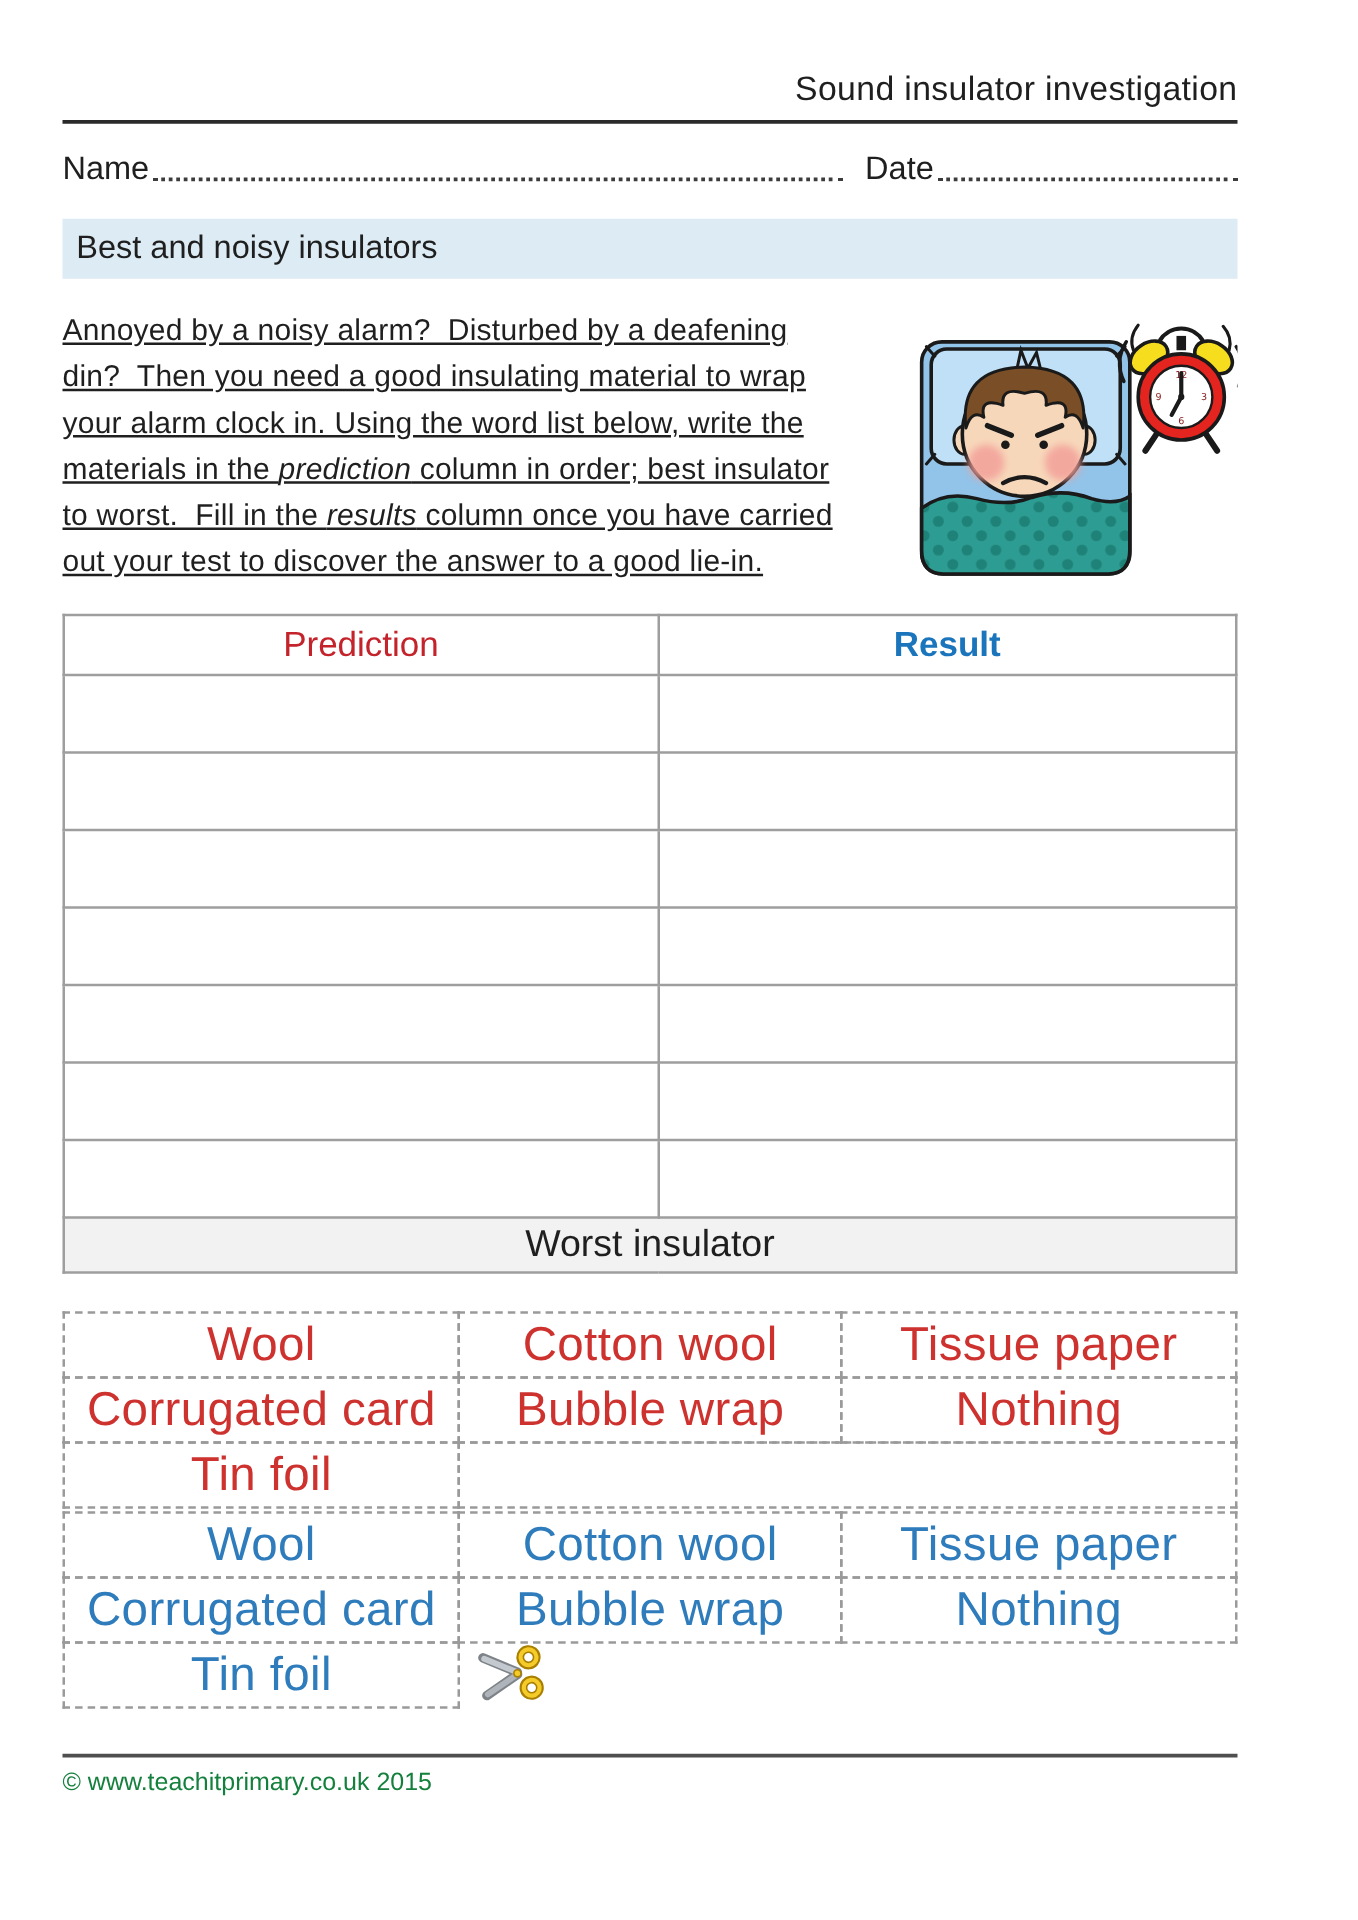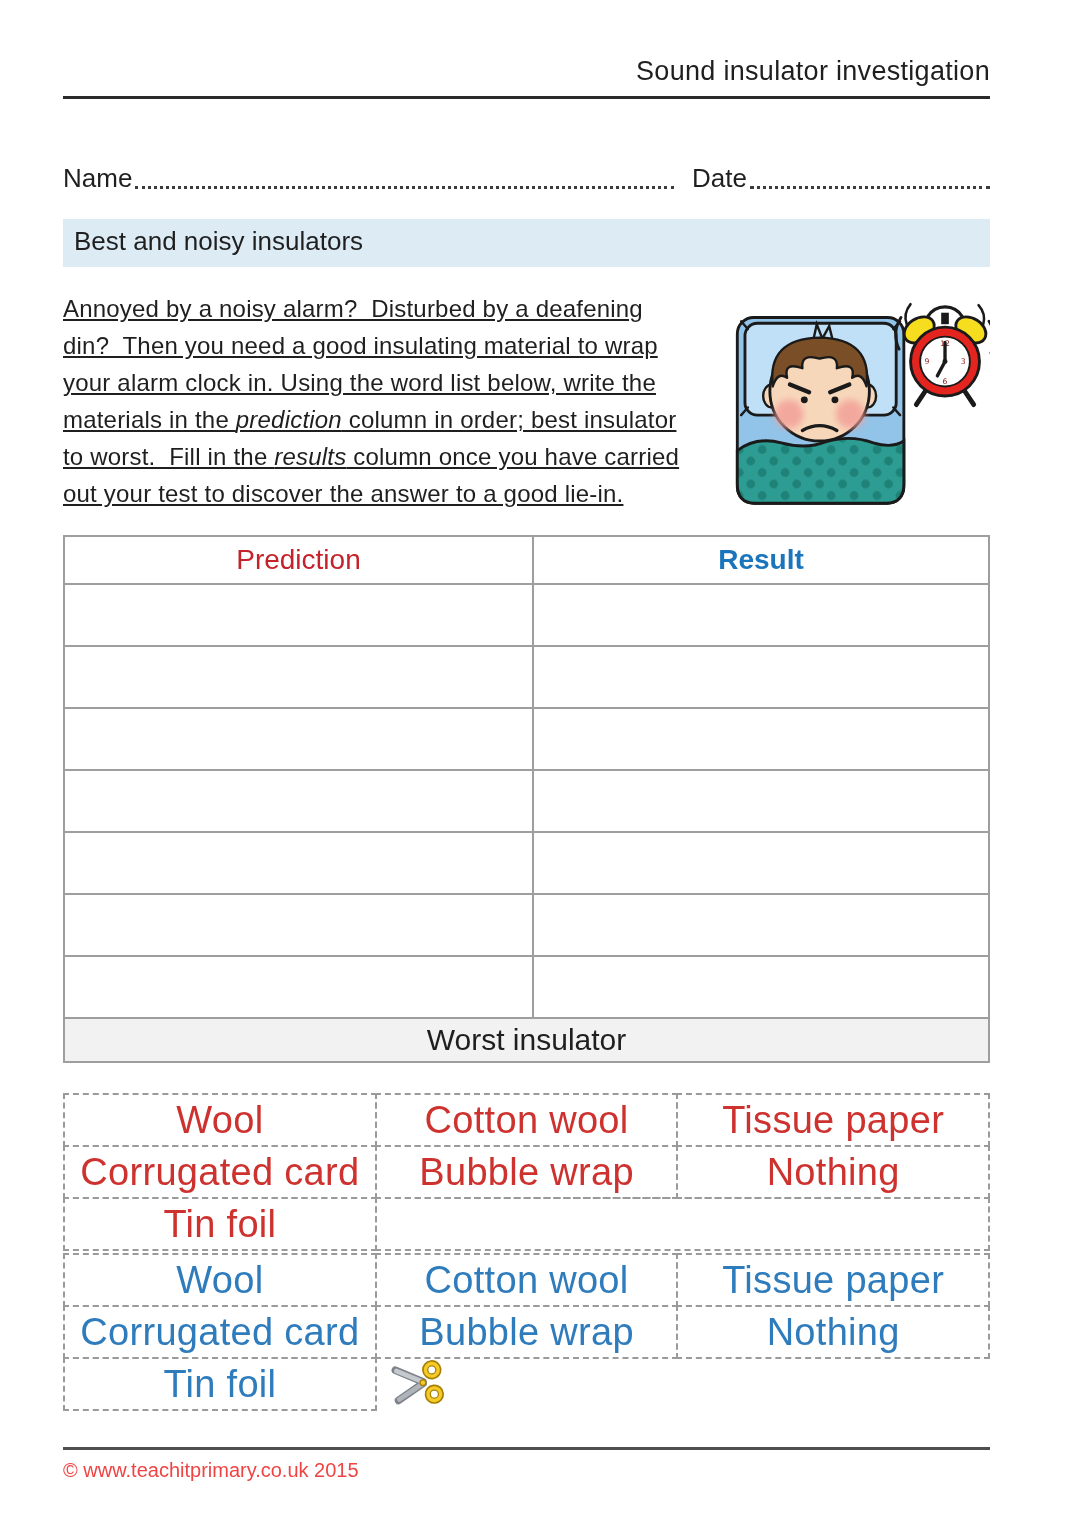--- a/index.html
+++ b/index.html
@@ -4,32 +4,32 @@
 <style>
   * { margin:0; padding:0; box-sizing:border-box; }
   html,body { background:#ffffff; }
   body {
     width:1086px; height:1536px;
     font-family:"Liberation Sans","DejaVu Sans",sans-serif;
     color:#1f1f1f; overflow:hidden;
   }
   .page {
     width:1086px; height:1536px;
-    padding:56px 96px 0 63px;
+    padding:56px 96px 0 50px;
     position:relative;
   }
 
   
   .doc-title {
     text-align:right; font-size:27px; letter-spacing:0.3px;
     padding-bottom:9px; border-bottom:3px solid #2a2a2a;
   }
 
   
-  .name-row { display:flex; align-items:flex-end; margin-top:64px; font-size:26px; }
+  .name-row { display:flex; align-items:flex-end; margin-top:20px; font-size:26px; }
   .leader {
     flex:1 1 auto; height:2px;
     border-bottom:3px dotted #3c3c3c;
     margin:0 2px 5px 3px;
   }
   .leader.short { flex:0 0 240px; margin-right:0; }
   .date-label { margin-left:16px; }
 
   
   .banner {
@@ -71,21 +71,21 @@
   .w2 { width:32.75%; }
   .w3 { width:calc(33.4% + 4px); }
   .w23 { width:calc(66.15% + 2px); }
   .red-set  .card { color:var(--card_red,#ce322f); }
   .blue-set .card { color:var(--card_blue,#2f7cbd); }
   .scissors-wrap { display:flex; align-items:center; margin-left:14px; }
 
   
   .footer {
     margin-top:36px; border-top:3px solid #4f4f4f;
-    padding-top:9px; display:flex; font-size:20px; color:#ef4444;
+    padding-top:9px; display:flex; font-size:20px; color:#15803d;
   }
   .footer .fl { flex:1; text-align:left; }
   .footer .fc { flex:1; text-align:center; }
   .footer .fr { flex:1; text-align:right; }
 </style>
 </head>
 <body>
 
 <div class="page">
 

